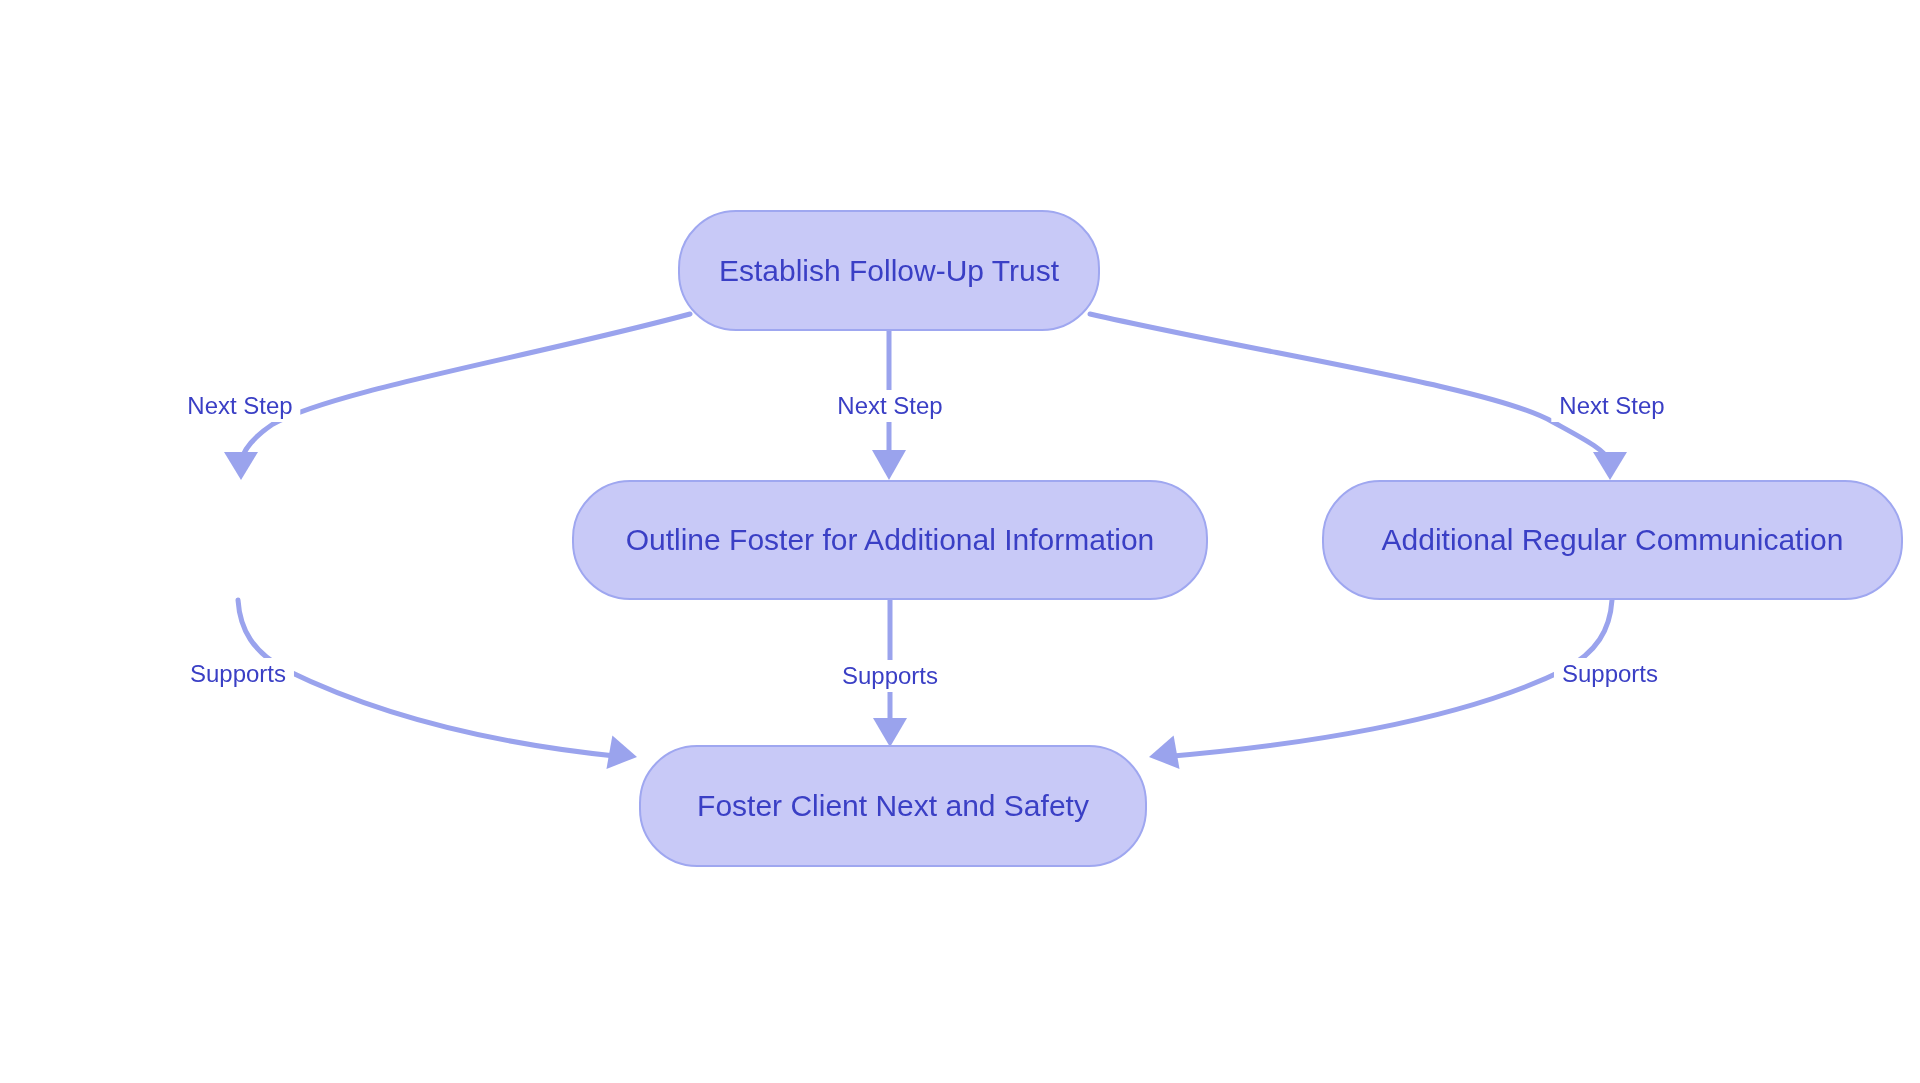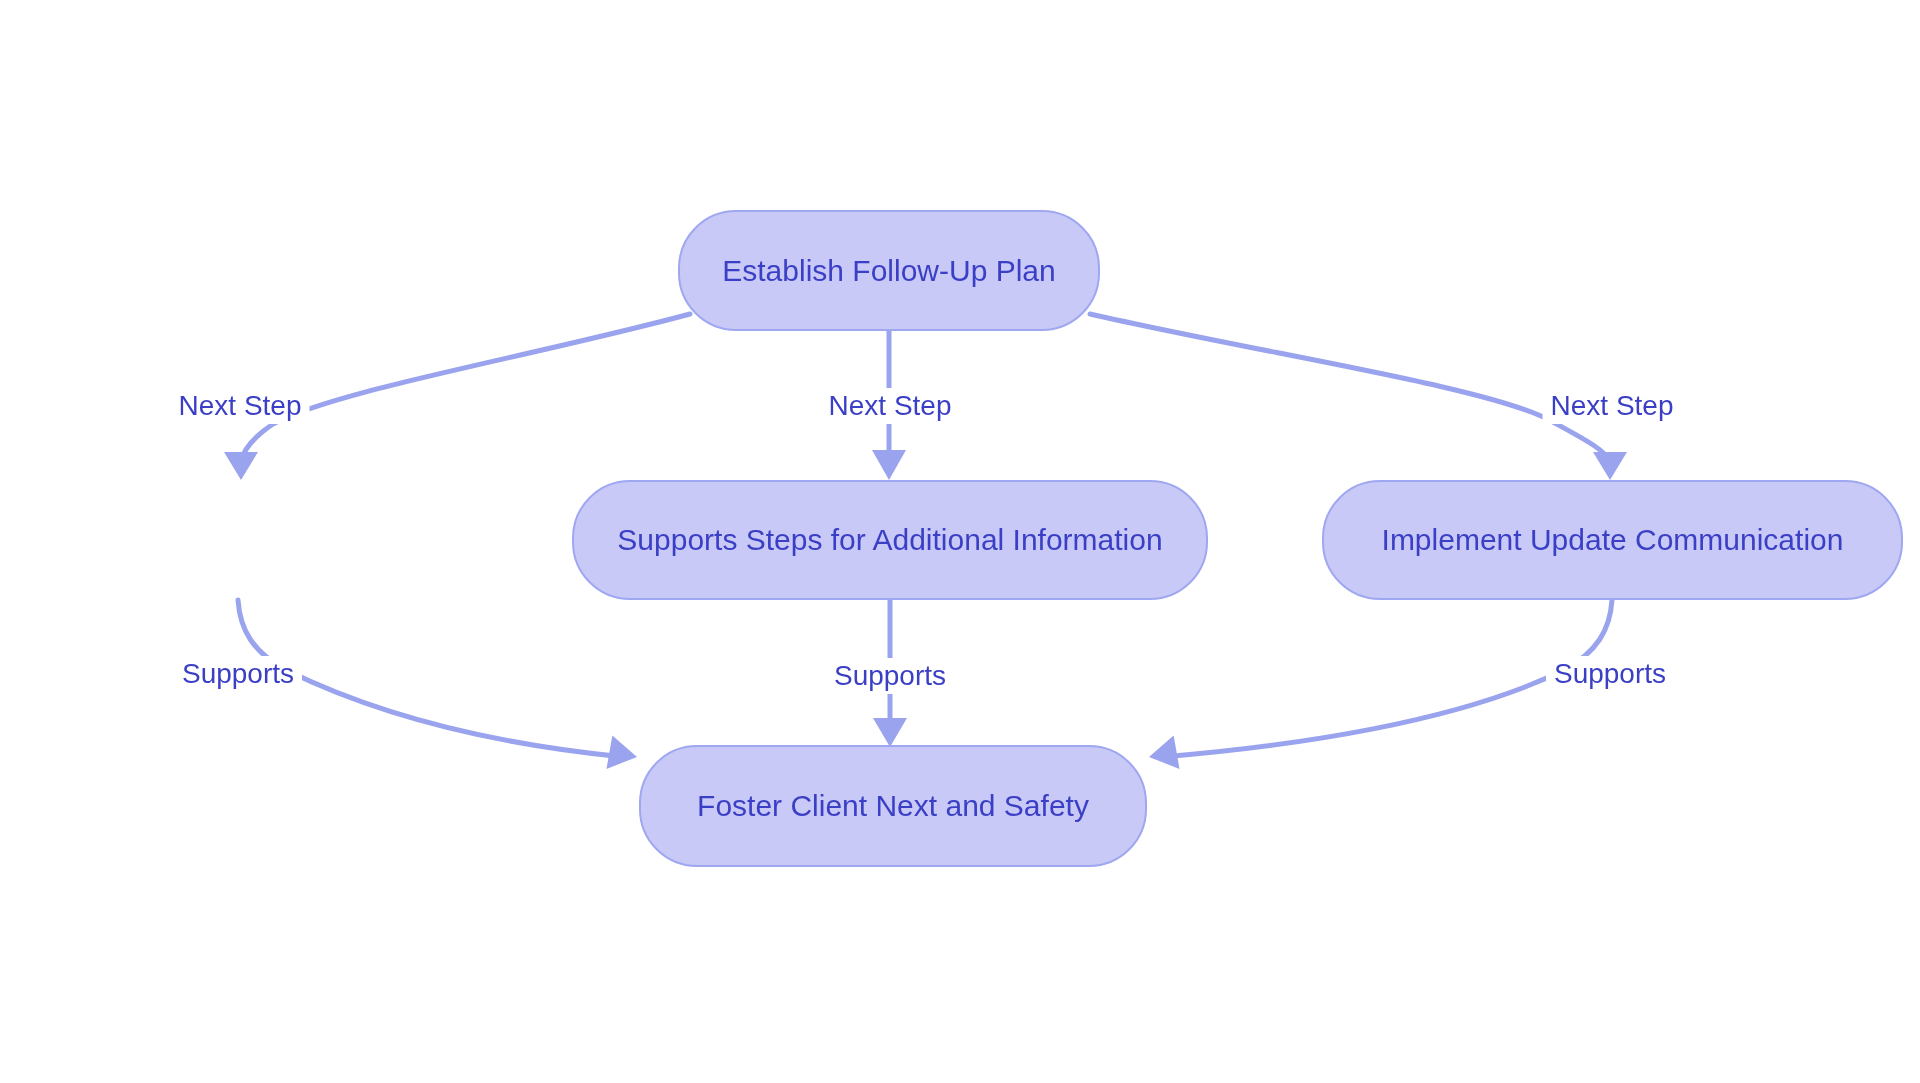--- a/index.html
+++ b/index.html
@@ -45,21 +45,21 @@
     font-size: 30px;
     text-align: center;
     white-space: nowrap;
   }
   .edge-label {
     position: absolute;
     transform: translate(-50%, -50%);
     background: var(--background, #ffffff);
     padding: 2px 8px;
     color: var(--textColor, #3a3fc5);
-    font-size: 28px;
+    font-size: 24px;
     white-space: nowrap;
   }
 </style>
 </head>
 <body>
 
 <div class="canvas">
 
   <svg class="edge-layer" viewBox="0 0 1920 1083" xmlns="http://www.w3.org/2000/svg">
 
@@ -76,30 +76,30 @@
     <polygon class="arrowhead" points="609,740 609,774 637,757" transform="rotate(10 637 757)"></polygon>
 
     <path class="edge-path" d="M 890 600 L 890 736"></path>
     <polygon class="arrowhead" points="873,718 907,718 890,747"></polygon>
 
     <path class="edge-path" d="M 1612 600 C 1610 630, 1597 652, 1564 670 C 1458 722, 1295 746, 1162 757"></path>
     <polygon class="arrowhead" points="1177,740 1177,774 1149,757" transform="rotate(-10 1149 757)"></polygon>
   </svg>
 
   <div class="node" style="left:678px; top:210px; width:422px; height:121px;">
-    <span>Establish Follow-Up Plan</span>
+    <span>Establish Follow-Up Trust</span>
   </div>
 
 
   <div class="node" style="left:572px; top:480px; width:636px; height:120px;">
-    <span>Supports Steps for Additional Information</span>
+    <span>Outline Foster for Additional Information</span>
   </div>
 
   <div class="node" style="left:1322px; top:480px; width:581px; height:120px;">
-    <span>Implement Update Communication</span>
+    <span>Additional Regular Communication</span>
   </div>
 
   <div class="node" style="left:639px; top:745px; width:508px; height:122px;">
     <span>Foster Client Next and Safety</span>
   </div>
 
   <div class="edge-label" style="left:240px; top:406px;">Next Step</div>
   <div class="edge-label" style="left:890px; top:406px;">Next Step</div>
   <div class="edge-label" style="left:1612px; top:406px;">Next Step</div>
   <div class="edge-label" style="left:238px; top:674px;">Supports</div>

